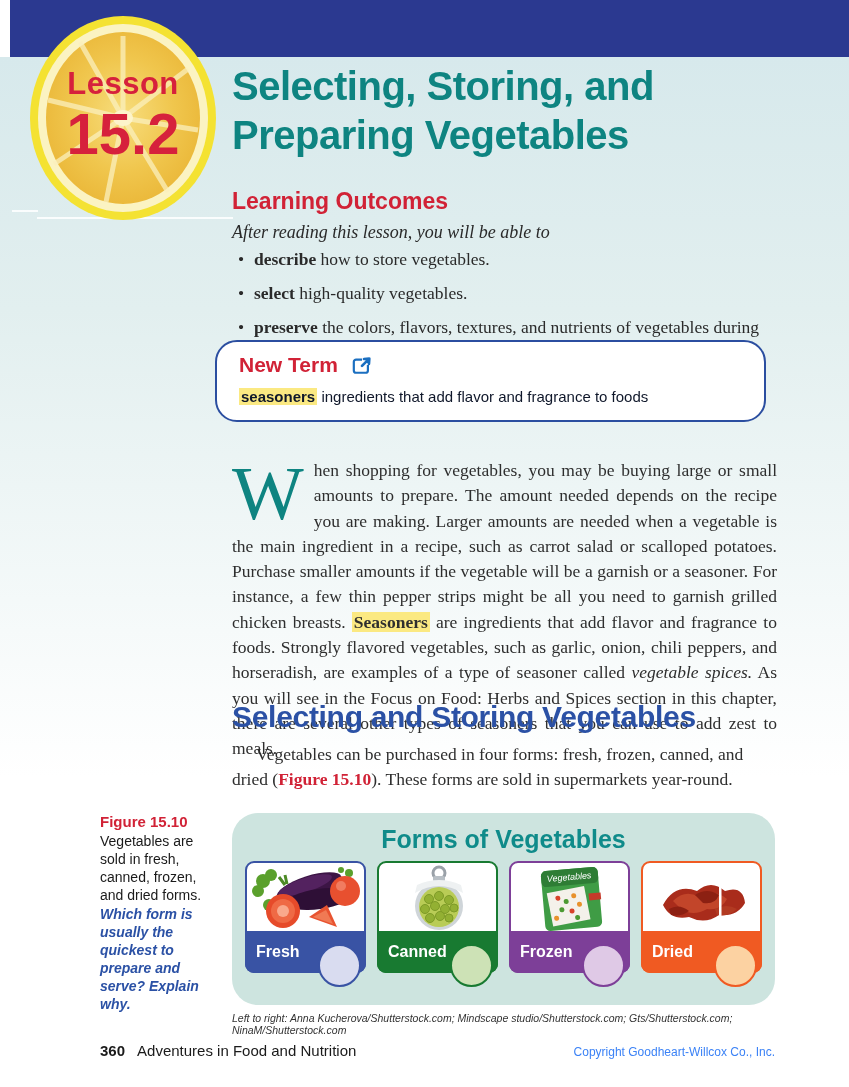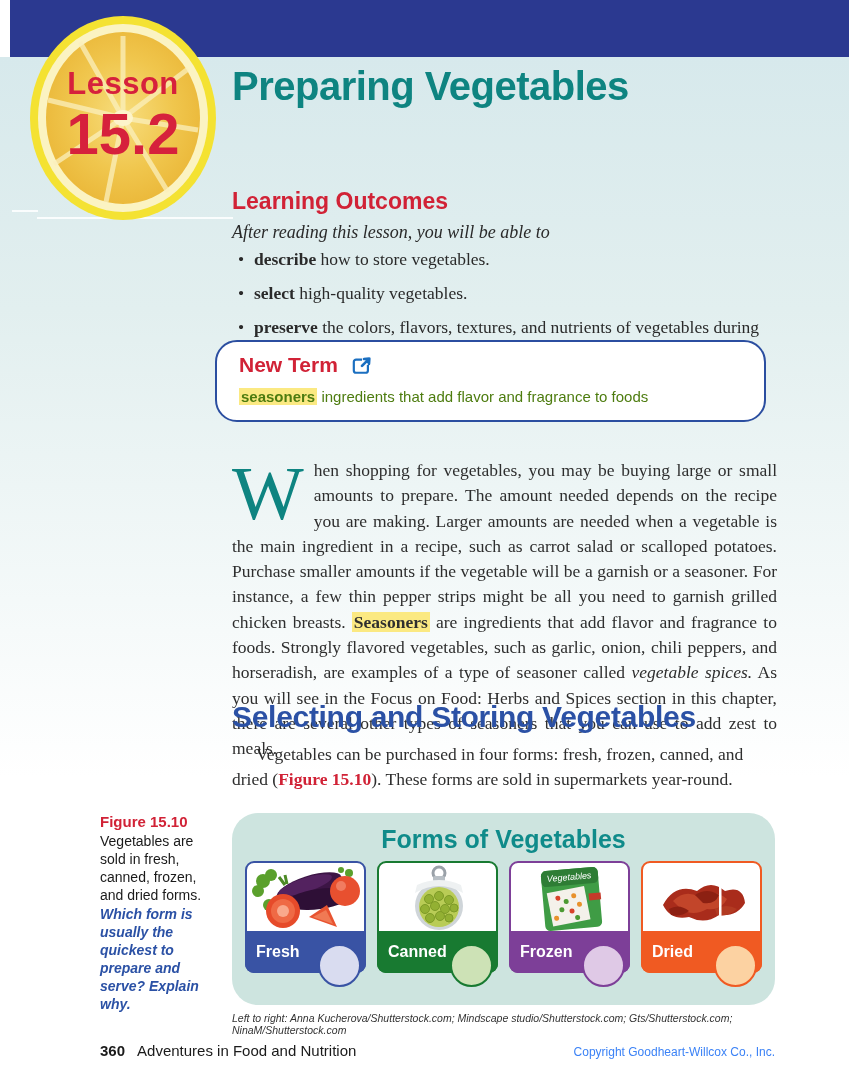--- a/index.html
+++ b/index.html
@@ -31,21 +31,21 @@
   .lo-list{position:absolute;left:236px;top:248px;width:545px;margin:0;padding:0;list-style:none;
       font-family:"Liberation Serif",serif;font-size:17.5px;color:#2a2a2a;}
   .lo-list li{margin:0 0 12px 0;padding-left:18px;position:relative;line-height:22px;}
   .lo-list li::before{content:"•";position:absolute;left:2px;top:0;color:#2a2a2a;}
   .lo-list b{font-weight:700;}
 
   .newterm{position:absolute;left:215px;top:340px;width:551px;height:82px;background:#fff;
       border:2.5px solid #2b4ea0;border-radius:22px;box-sizing:border-box;padding:11px 22px;}
   .nt-head{font-size:21px;font-weight:700;color:#d12236;display:inline-block;}
   .nt-icon{display:inline-block;vertical-align:-3px;margin-left:9px;}
-  .nt-def{margin-top:9px;font-size:15px;color:#4d7c0f;}
+  .nt-def{margin-top:9px;font-size:15px;color:#0f172a;}
   .hl{background:#fbe982;padding:0 2px;}
   .nt-def .hl{font-weight:700;}
 
   .intro-p{position:absolute;left:232px;top:458px;width:545px;
       font-family:"Liberation Serif",serif;font-size:17.5px;line-height:25.3px;color:#2e2e2e;
       text-align:justify;}
   .dropcap{float:left;font-size:76px;line-height:62px;color:#0e8481;font-weight:400;
       margin:4px 10px 0 0;font-family:"Liberation Serif",serif;}
   .intro-p .hl{font-weight:700;}
 
@@ -120,20 +120,21 @@
         <line x1="95" y1="104" x2="20" y2="86"></line>
         <line x1="95" y1="104" x2="52" y2="28"></line>
       </g>
       <ellipse cx="95" cy="104" rx="10" ry="8" fill="#fdf5cf" opacity="0.9"></ellipse>
     </svg>
     <div class="lesson-word">Lesson</div>
     <div class="lesson-num">15.2</div>
   </div>
 
   <div class="title">
+    <div>Selecting, Storing, and</div>
     <div>Preparing Vegetables</div>
   </div>
 
   <div class="lo-head">Learning Outcomes</div>
   <div class="lo-intro">After reading this lesson, you will be able to</div>
   <ul class="lo-list">
     <li><b>describe</b><span> how to store vegetables.</span></li>
     <li><b>select</b><span> high-quality vegetables.</span></li>
     <li><b>preserve</b><span> the colors, flavors, textures, and nutrients of vegetables during cooking.</span></li>
   </ul>

